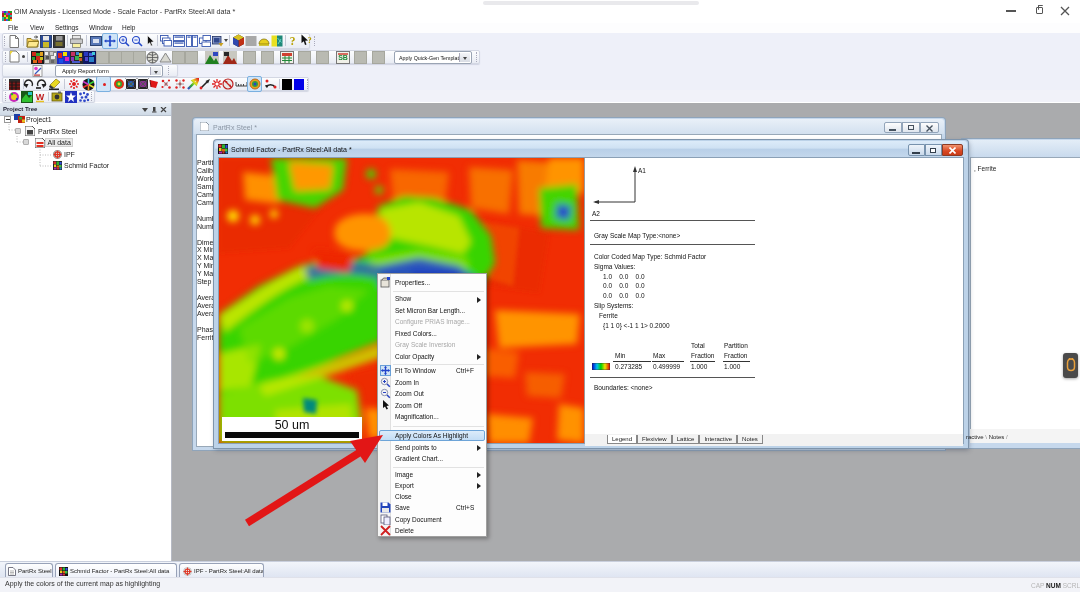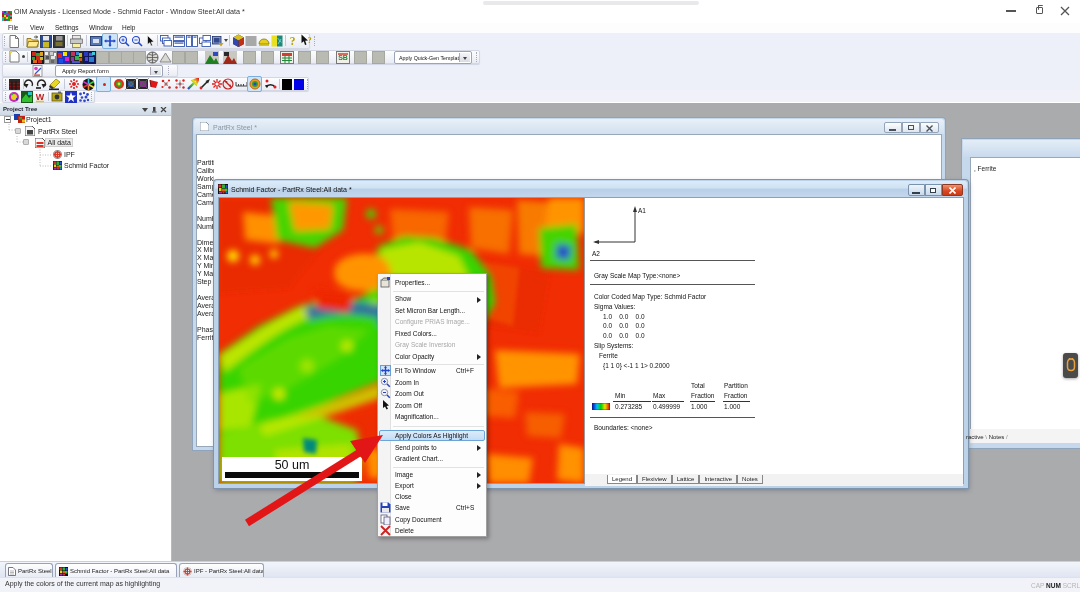--- a/index.html
+++ b/index.html
@@ -61,21 +61,21 @@
         <rect x="2" y="6" width="2" height="2" fill="#20a020"></rect>
         <rect x="4" y="6" width="2" height="2" fill="#e8d020"></rect>
         <rect x="6" y="6" width="2" height="2" fill="#20a020"></rect>
         <rect x="8" y="6" width="2" height="2" fill="#b02020"></rect>
         <rect x="0" y="8" width="2" height="2" fill="#30b0a0"></rect>
         <rect x="2" y="8" width="2" height="2" fill="#d42020"></rect>
         <rect x="4" y="8" width="2" height="2" fill="#3060e0"></rect>
         <rect x="6" y="8" width="2" height="2" fill="#20a020"></rect>
         <rect x="8" y="8" width="2" height="2" fill="#e8d020"></rect>
       </svg></div>
-  <div class="txt" id="title-text">OIM Analysis - Licensed Mode - Schmid Factor - Window Steel:All data *</div>
+  <div class="txt" id="title-text">OIM Analysis - Licensed Mode - Scale Factor - PartRx Steel:All data *</div>
   <div class="abs" id="wb-min"></div>
   <div class="abs" style="left:1036px;top:7px;width:7px;height:7px;border:1.2px solid #555;border-radius:1px;"></div>
   <div class="abs" style="left:1038px;top:5px;width:5px;height:5px;border:1.2px solid #555;border-right:none;border-bottom:none;border-radius:1px;"></div>
   <svg class="abs" style="left:1060px;top:6px;" width="10" height="10">
       <path d="M1 1 L9 9 M9 1 L1 9" stroke="#555" stroke-width="1.3"></path>
     </svg>
 
   <div class="abs" style="left:483px;top:1px;width:216px;height:4px;border-radius:3px;background:#e9e9ec;"></div>
 
   <div class="abs" id="menubar"></div>
@@ -584,21 +584,21 @@
 
     <div class="abs" style="left:962px;top:139px;width:118px;height:309px;background:#c6d8ec;box-shadow:0 0 0 1px #8fa4ba;">
       <div class="abs" style="left:1px;top:1px;width:117px;height:17px;background:linear-gradient(#e3edf7,#c9daed);"></div>
       <div class="abs" style="left:8px;top:18px;width:110px;height:286px;background:#fff;border:1px solid #98a8b8;border-right:none;"></div>
       <div class="txt" style="left:12px;top:26px;font-size:6.5px;color:#222;">, Ferrite</div>
       <div class="abs" style="left:8px;top:290px;width:110px;height:14px;background:#f4f4f4;"></div>
     </div>
 
     <div class="txt" style="left:966px;top:434px;font-size:6px;color:#222;z-index:3;">ractive <span style="color:#888;">\</span> Notes <span style="color:#888;">/</span></div>
 
-    <div class="abs" style="left:214px;top:140px;width:754px;height:308px;border-radius:3px 3px 0 0;background:#bcd2e8;box-shadow:0 0 0 1px #7e94ab, 1px 2px 5px rgba(60,70,90,.45);margin-top:40px;">
+    <div class="abs" style="left:214px;top:140px;width:754px;height:308px;border-radius:3px 3px 0 0;background:#bcd2e8;box-shadow:0 0 0 1px #7e94ab, 1px 2px 5px rgba(60,70,90,.45);">
       <div class="abs" style="left:1px;top:1px;width:752px;height:16px;border-radius:3px 3px 0 0;background:linear-gradient(#dcebf9 0%,#cfe1f3 45%,#b8cfe8 50%,#c3d7ec 100%);"></div>
       <svg class="abs" style="left:4px;top:3.5px;" width="10" height="10">
           <rect width="10" height="10" fill="#111"></rect>
           <rect x="0.5" y="0.5" width="3" height="3" fill="#e03030"></rect>
           <rect x="4" y="0.5" width="3" height="4" fill="#30b030"></rect>
           <rect x="7.5" y="1" width="2" height="3" fill="#3050e0"></rect>
           <rect x="1" y="4" width="2.5" height="3" fill="#e8d020"></rect>
           <rect x="4" y="5" width="3" height="2.5" fill="#e06010"></rect>
           <rect x="7" y="4.5" width="2.5" height="3" fill="#40c040"></rect>
           <rect x="1" y="7.5" width="3" height="2" fill="#b030b0"></rect>

